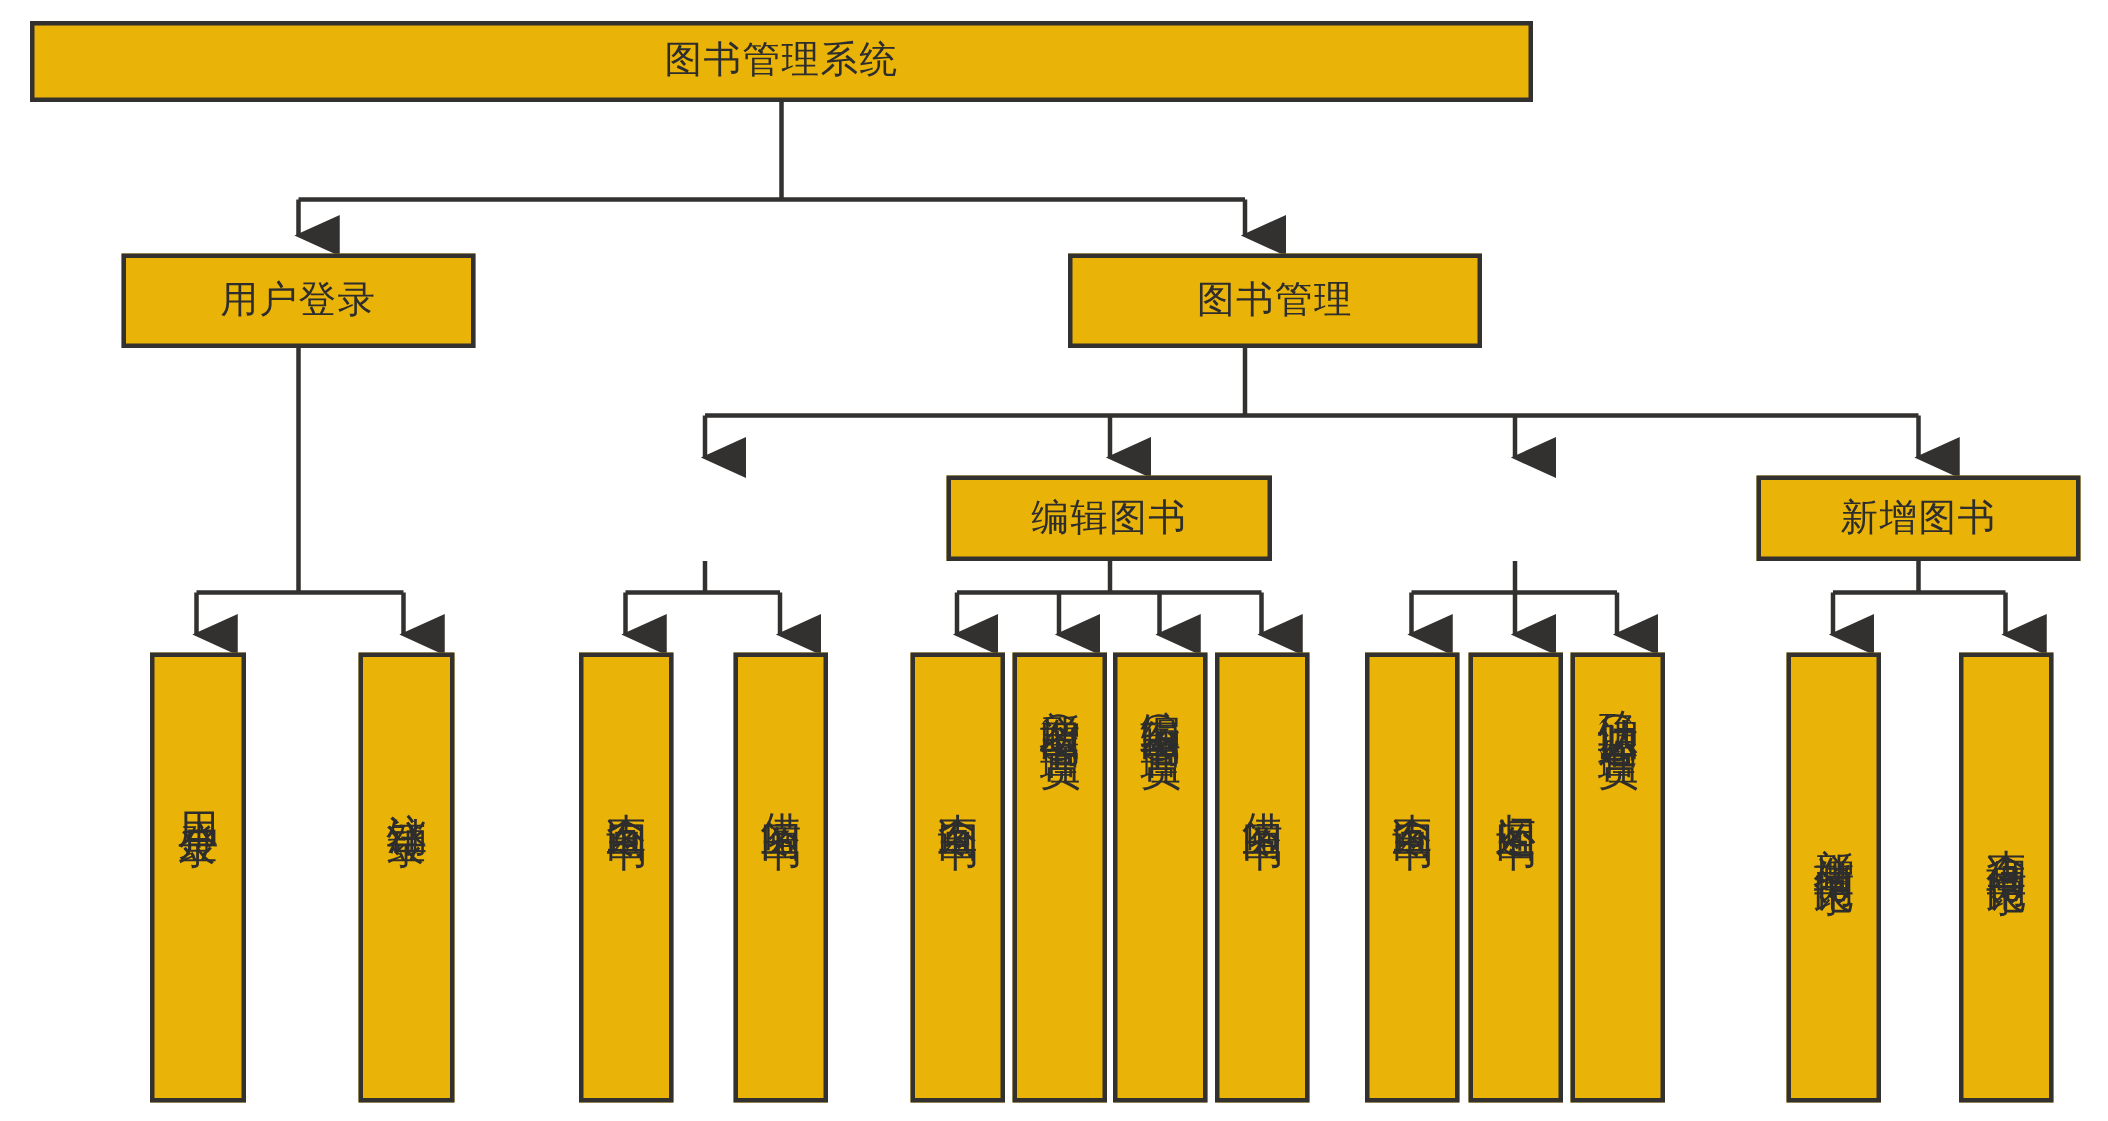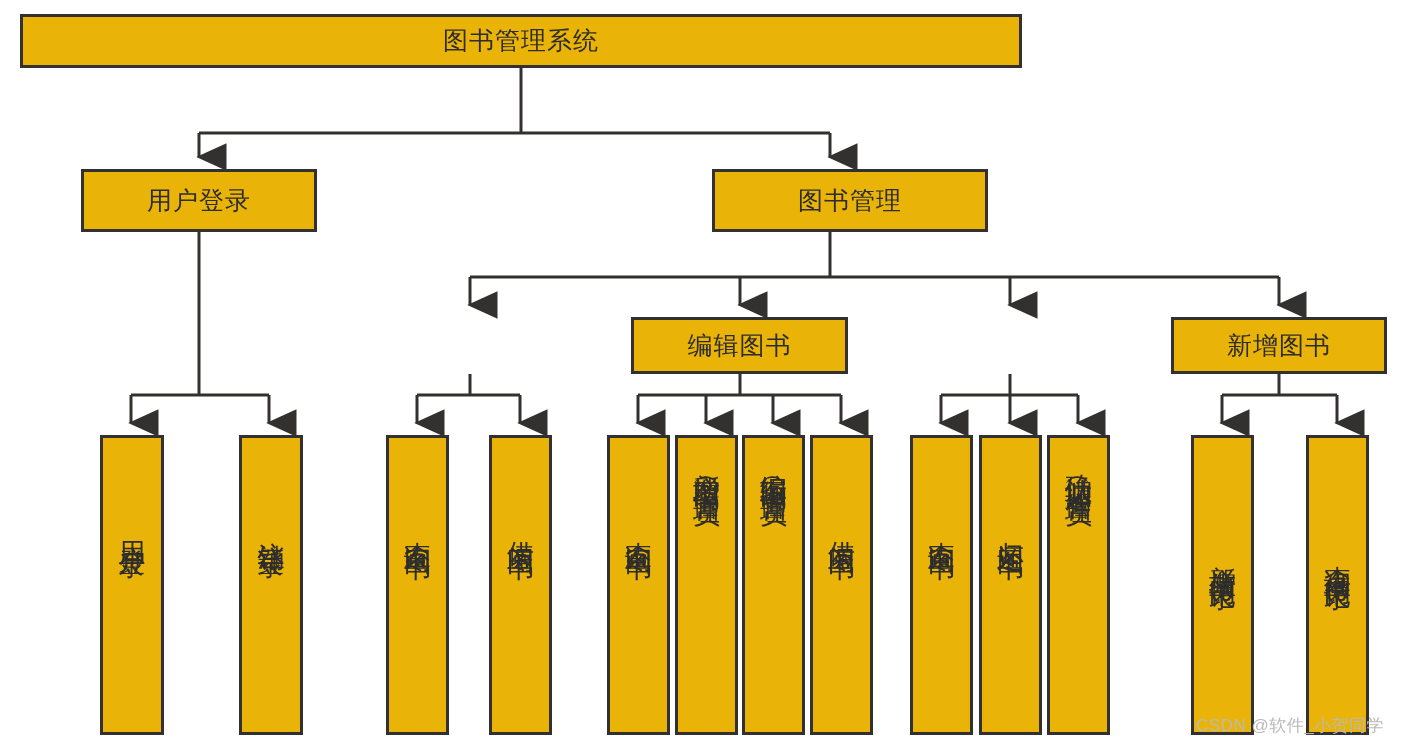--- a/index.html
+++ b/index.html
@@ -184,14 +184,13 @@
     <span class="label">确认归还（管理员）</span>
   </div>
 
   <div class="node vert midshort" style="left:1191px;top:435px;width:63px;height:300px;">
     <span class="label">新增借阅记录</span>
   </div>
   <div class="node vert midshort" style="left:1306px;top:435px;width:63px;height:300px;">
     <span class="label">查询借阅记录</span>
   </div>
 
-  <div id="watermark">CSDN @软件_小贺同学</div>
 </div>
 
 </body></html>

